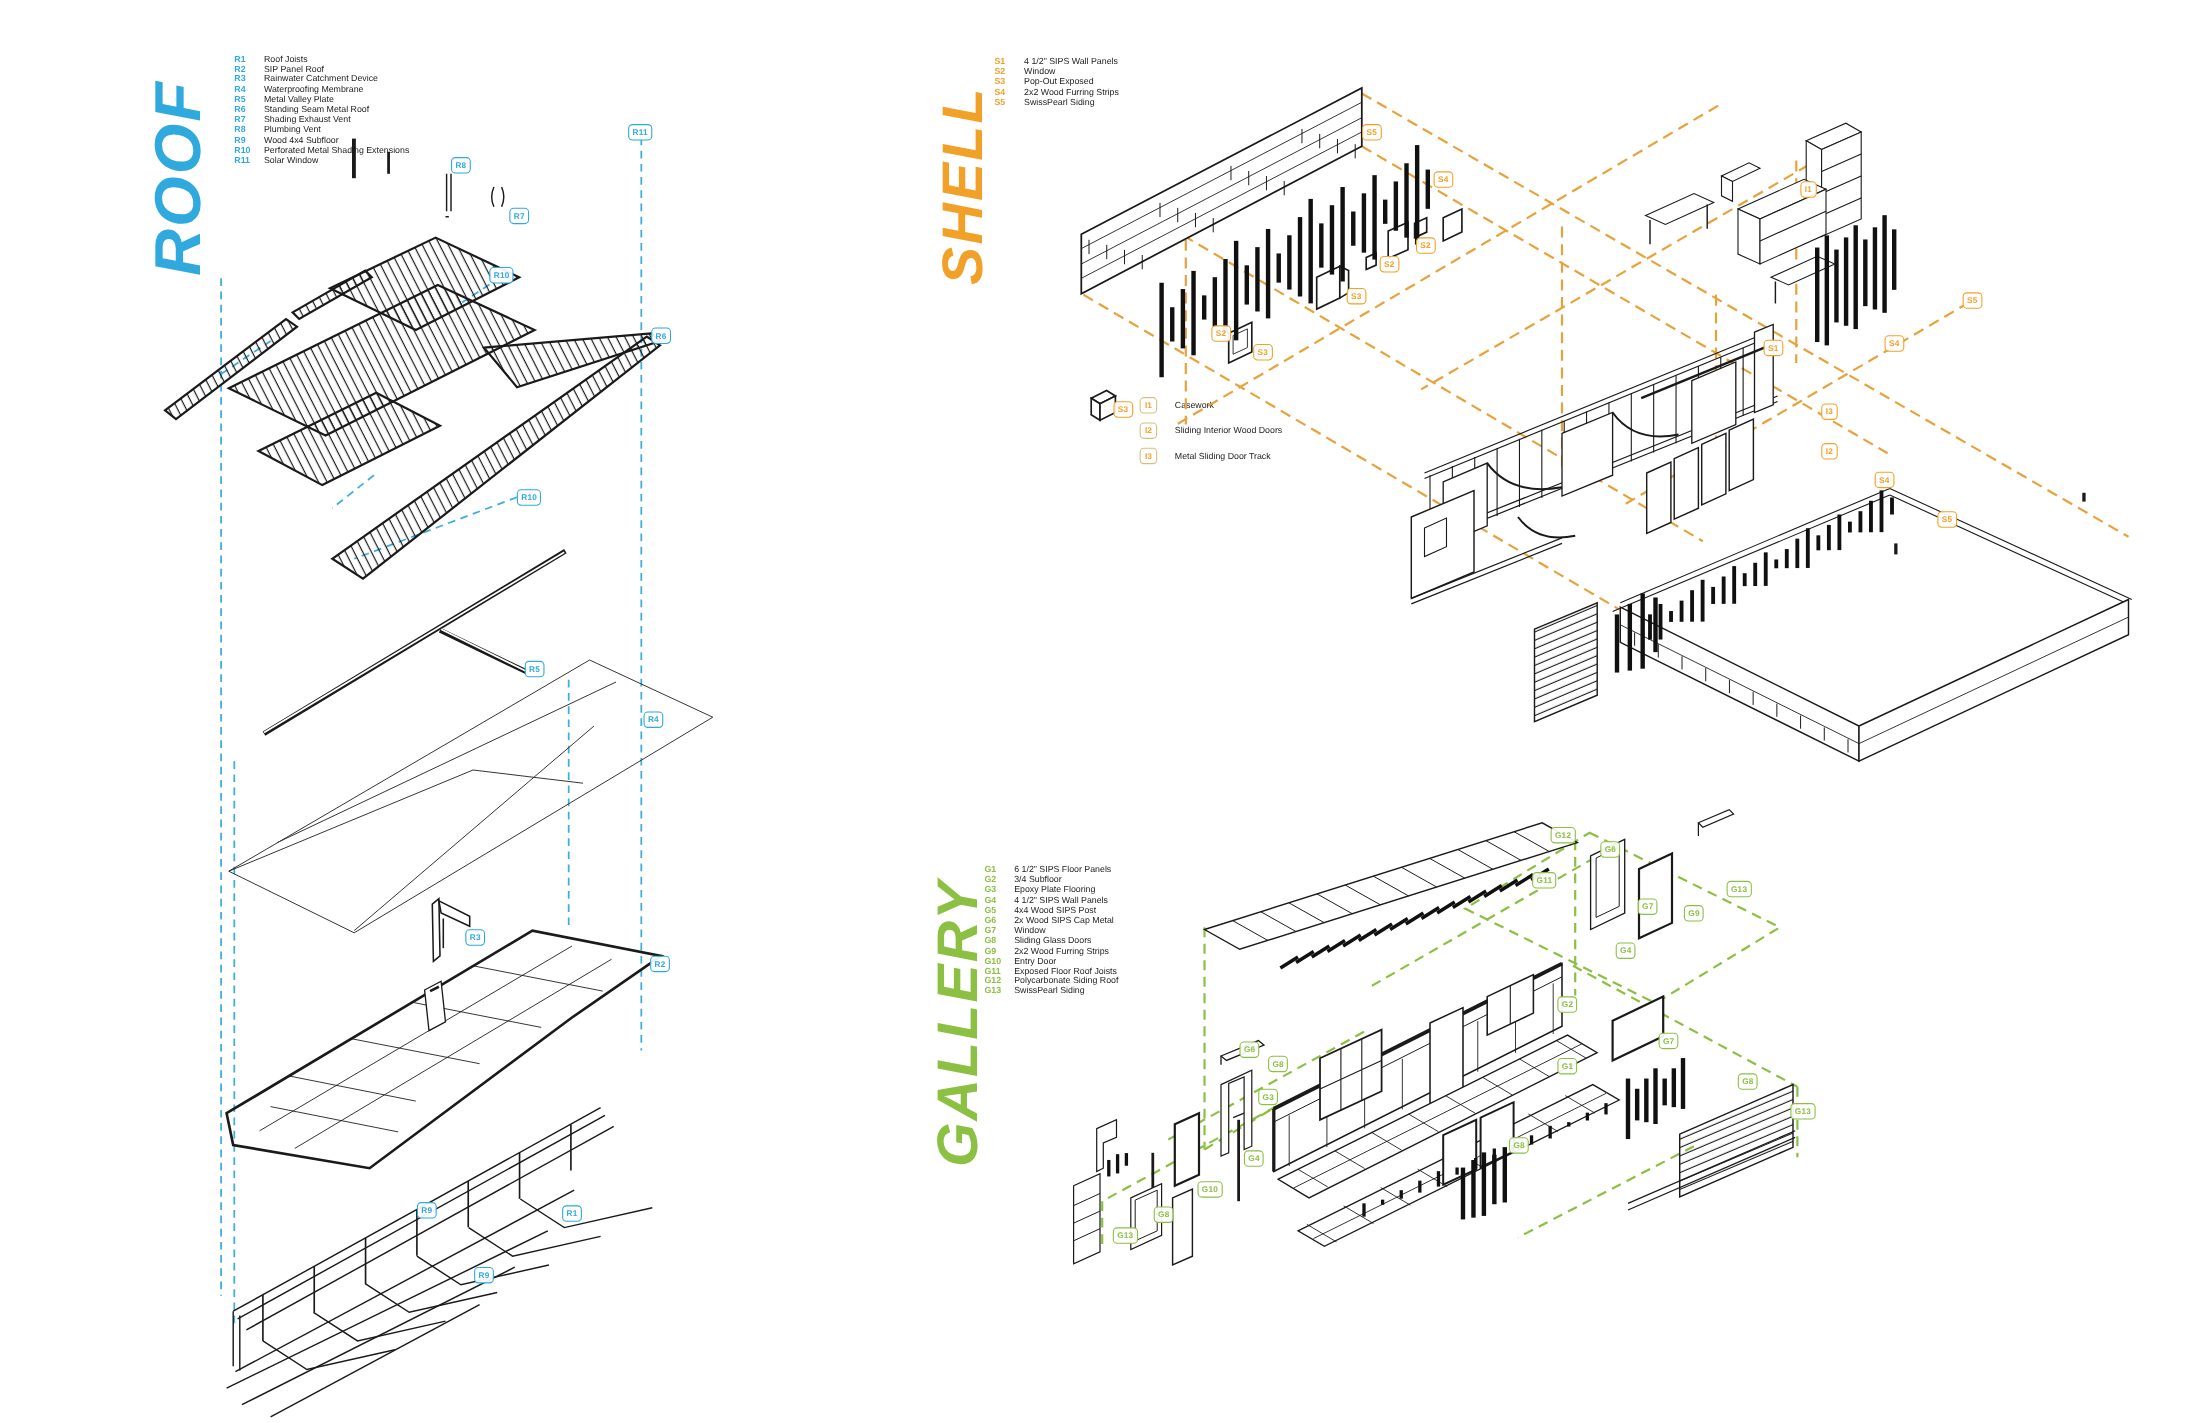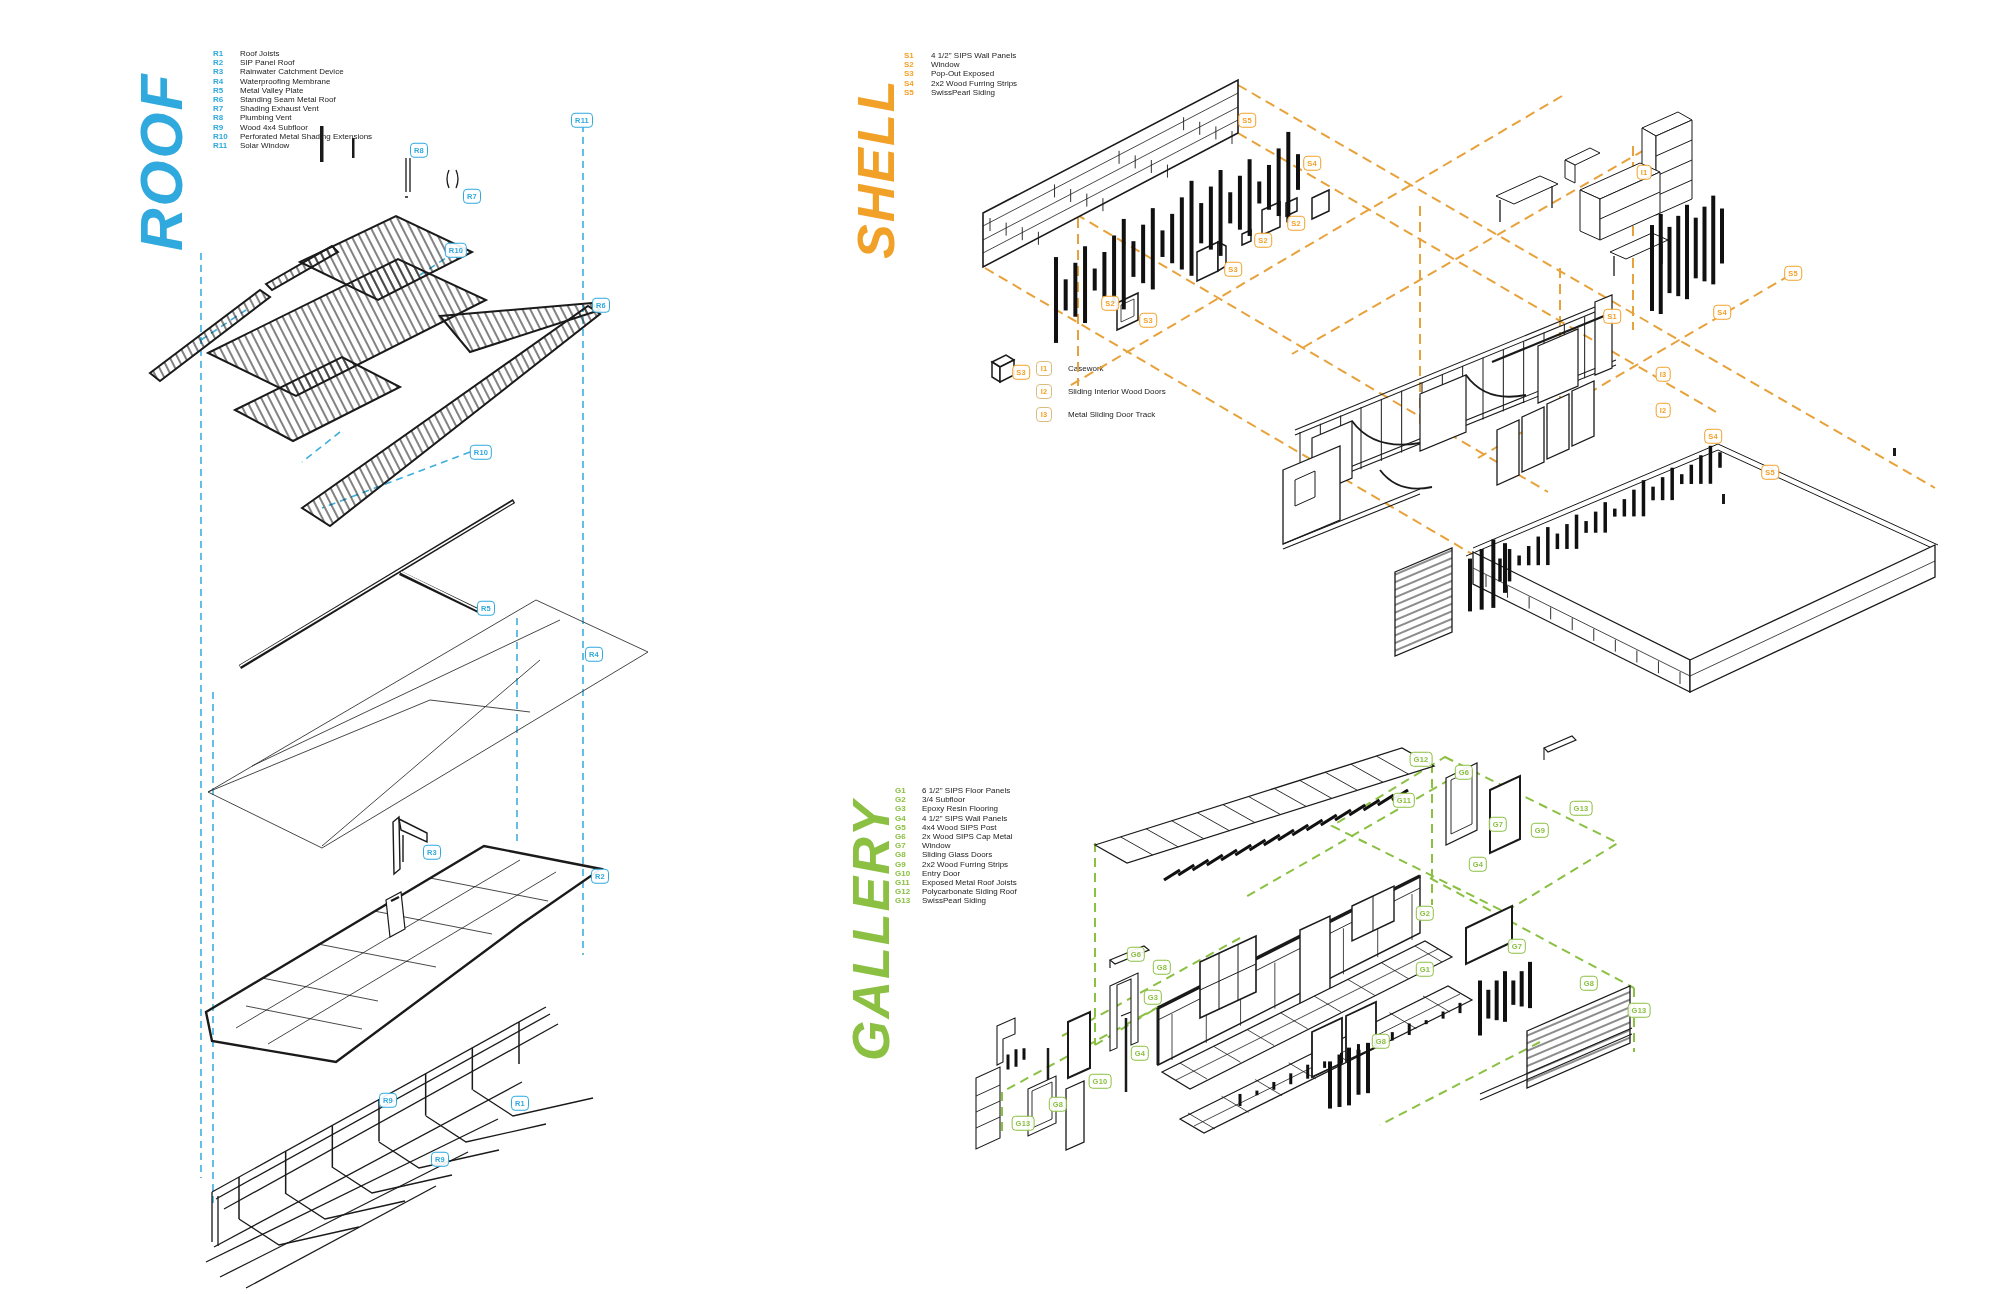--- a/index.html
+++ b/index.html
@@ -574,21 +574,21 @@
     <div class="lrow">
       <span class="lcode" style="color: rgb(139, 192, 67);">G1</span>
       <span class="llabel">6 1/2" SIPS Floor Panels</span>
     </div>
     <div class="lrow">
       <span class="lcode" style="color: rgb(139, 192, 67);">G2</span>
       <span class="llabel">3/4 Subfloor</span>
     </div>
     <div class="lrow">
       <span class="lcode" style="color: rgb(139, 192, 67);">G3</span>
-      <span class="llabel">Epoxy Resin Flooring</span>
+      <span class="llabel">Epoxy Plate Flooring</span>
     </div>
     <div class="lrow">
       <span class="lcode" style="color: rgb(139, 192, 67);">G4</span>
       <span class="llabel">4 1/2" SIPS Wall Panels</span>
     </div>
     <div class="lrow">
       <span class="lcode" style="color: rgb(139, 192, 67);">G5</span>
       <span class="llabel">4x4 Wood SIPS Post</span>
     </div>
     <div class="lrow">
@@ -606,21 +606,21 @@
     <div class="lrow">
       <span class="lcode" style="color: rgb(139, 192, 67);">G9</span>
       <span class="llabel">2x2 Wood Furring Strips</span>
     </div>
     <div class="lrow">
       <span class="lcode" style="color: rgb(139, 192, 67);">G10</span>
       <span class="llabel">Entry Door</span>
     </div>
     <div class="lrow">
       <span class="lcode" style="color: rgb(139, 192, 67);">G11</span>
-      <span class="llabel">Exposed Metal Roof Joists</span>
+      <span class="llabel">Exposed Floor Roof Joists</span>
     </div>
     <div class="lrow">
       <span class="lcode" style="color: rgb(139, 192, 67);">G12</span>
       <span class="llabel">Polycarbonate Siding Roof</span>
     </div>
     <div class="lrow">
       <span class="lcode" style="color: rgb(139, 192, 67);">G13</span>
       <span class="llabel">SwissPearl Siding</span>
     </div>
   </div>

